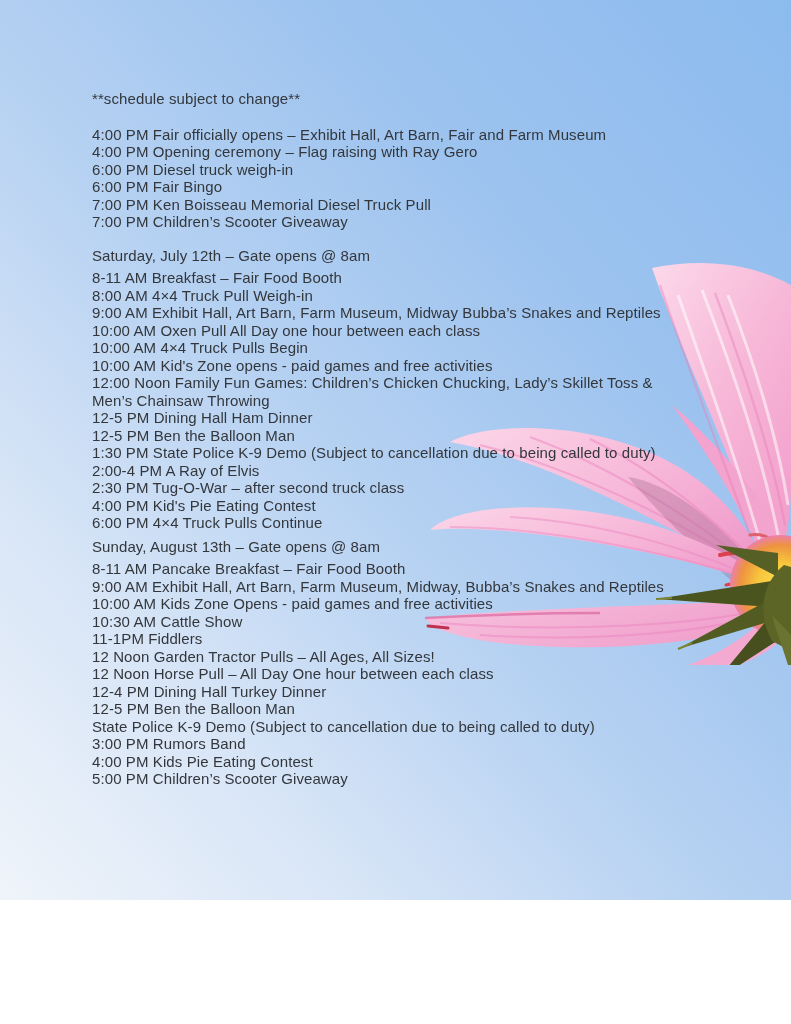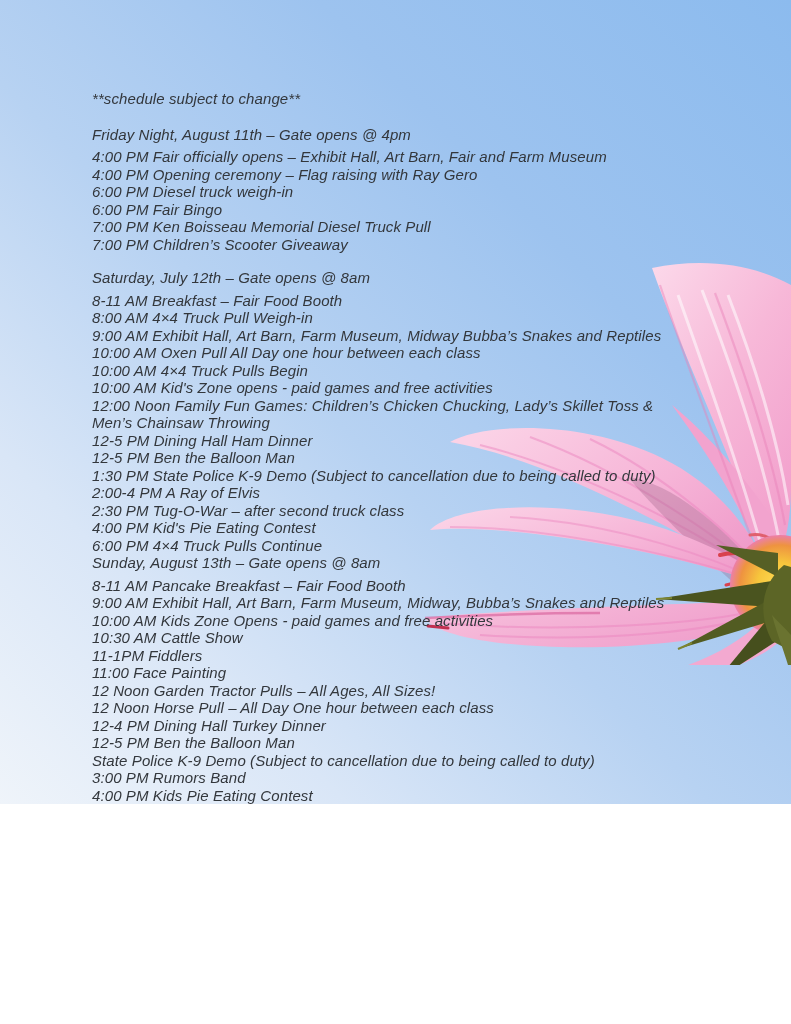--- a/index.html
+++ b/index.html
@@ -10,29 +10,28 @@
     width: 791px;
     height: 1024px;
     overflow: hidden;
     position: relative;
     font-family: "Liberation Sans", "DejaVu Sans", sans-serif;
   }
   .page {
     position: absolute;
     inset: 0;
     width: 791px;
-    height: 804px;
+    height: 900px;
     background: linear-gradient(to bottom left,
       #8cbbee 0%,
       #9dc3ef 30%,
       #b7d2f2 55%,
       #d9e6f7 78%,
       #eff4fa 100%);
     overflow: hidden;
-    font-style: italic;
   }
   .flower {
     position: absolute;
     left: 420px;
     top: 255px;
     width: 371px;
     height: 410px;
     pointer-events: none;
   }
   .schedule {
@@ -46,21 +45,21 @@
     letter-spacing: 0.1px;
   }
   .title {
     margin: 0 0 18px 0;
   }
   .day-section .day-header {
     margin: 0 0 5px 0;
   }
   .day-section.sec-1 { margin-top: 0; }
   .day-section.sec-2 { margin-top: 16px; }
-  .day-section.sec-3 { }
+  .day-section.sec-3 { margin-top: 6px; }
   .event-line {
     white-space: pre-line;
   }
 </style>
 </head>
 <body>
 
 <div class="page">
 
   <svg class="flower" viewBox="0 0 371 410" width="371" height="410" xmlns="http://www.w3.org/2000/svg" aria-hidden="true">
@@ -152,21 +151,20 @@
       <path d="M364,310 C340,330 338,360 352,386 L371,396 L371,312 Z" fill="#5c6526"></path>
       <path d="M352,360 C358,382 364,396 368,410 L371,410 L371,380 C364,372 357,366 352,360 Z" fill="#6a7330"></path>
       <path d="M300,424 L310,416 M258,394 L272,388 M236,344 L252,343" stroke="#7d8531" stroke-width="2" fill="none"></path>
     </g>
   </svg>
 
   <div class="schedule">
     <p class="title">**schedule subject to change**</p>
 
     <div class="day-section sec-1">
-      <p class="day-header">Friday Night, August 11th – Gate opens @ 4pm</p>
       <div class="event-list">
           <div class="event-line">4:00 PM Fair officially opens – Exhibit Hall, Art Barn, Fair and Farm Museum</div>
           <div class="event-line">4:00 PM Opening ceremony – Flag raising with Ray Gero</div>
           <div class="event-line">6:00 PM Diesel truck weigh-in</div>
           <div class="event-line">6:00 PM Fair Bingo</div>
           <div class="event-line">7:00 PM Ken Boisseau Memorial Diesel Truck Pull</div>
           <div class="event-line">7:00 PM Children’s Scooter Giveaway</div>
         </div>
     </div>
 
@@ -192,21 +190,20 @@
     </div>
 
     <div class="day-section sec-3">
       <p class="day-header">Sunday, August 13th – Gate opens @ 8am</p>
       <div class="event-list">
           <div class="event-line">8-11 AM Pancake Breakfast – Fair Food Booth</div>
           <div class="event-line">9:00 AM Exhibit Hall, Art Barn, Farm Museum, Midway, Bubba’s Snakes and Reptiles</div>
           <div class="event-line">10:00 AM Kids Zone Opens - paid games and free activities</div>
           <div class="event-line">10:30 AM Cattle Show</div>
           <div class="event-line">11-1PM Fiddlers</div>
-          <div class="event-line">11:00 Face Painting</div>
           <div class="event-line">12 Noon Garden Tractor Pulls – All Ages, All Sizes!</div>
           <div class="event-line">12 Noon Horse Pull – All Day One hour between each class</div>
           <div class="event-line">12-4 PM Dining Hall Turkey Dinner</div>
           <div class="event-line">12-5 PM Ben the Balloon Man</div>
           <div class="event-line">State Police K-9 Demo (Subject to cancellation due to being called to duty)</div>
           <div class="event-line">3:00 PM Rumors Band</div>
           <div class="event-line">4:00 PM Kids Pie Eating Contest</div>
           <div class="event-line">5:00 PM Children’s Scooter Giveaway</div>
         </div>
     </div>

